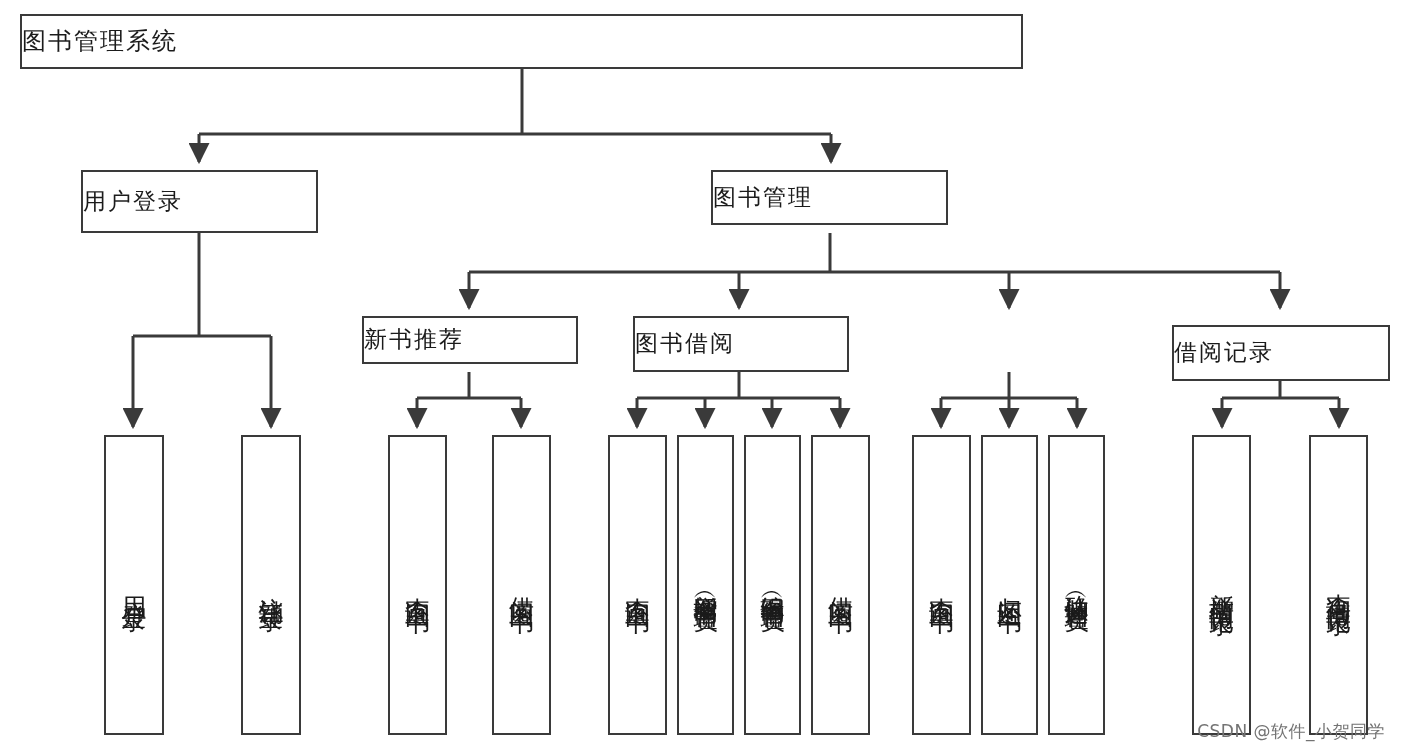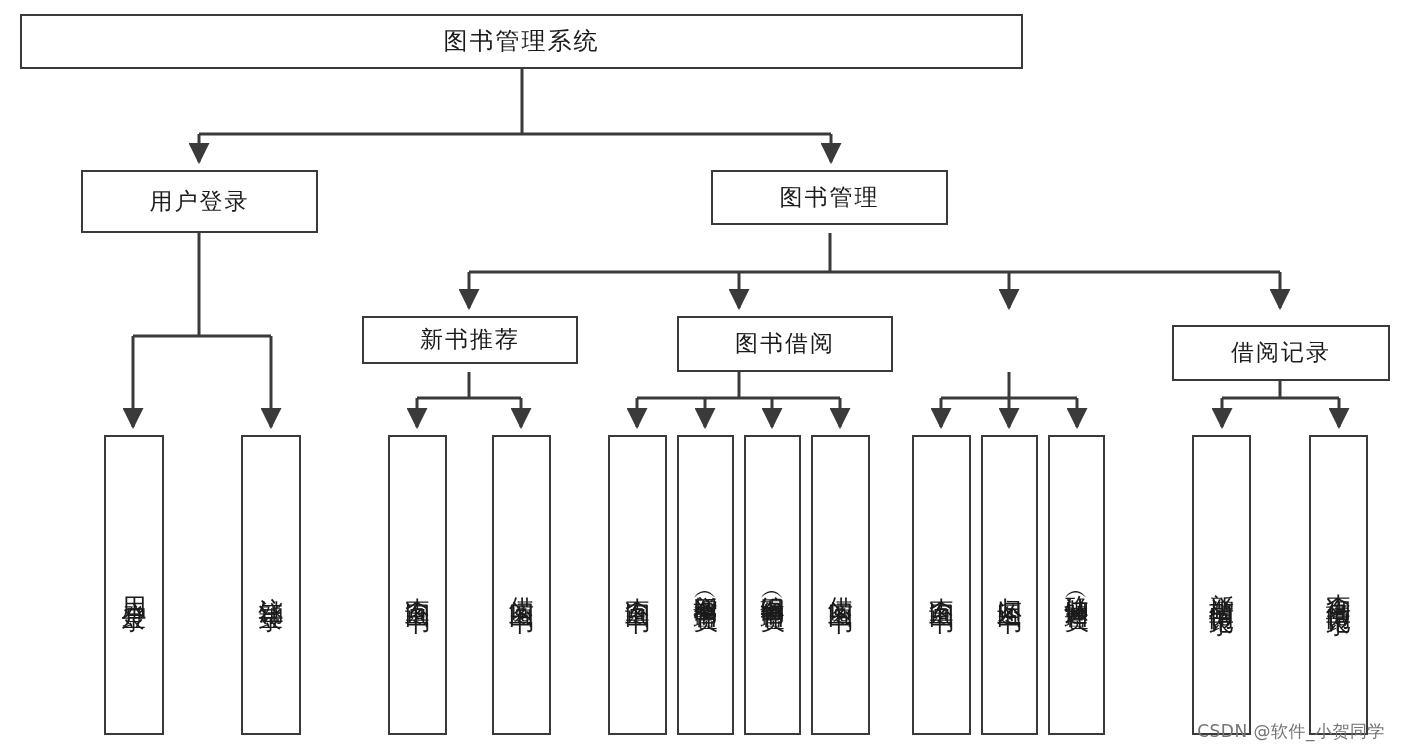--- a/index.html
+++ b/index.html
@@ -26,21 +26,20 @@
     height: 747px;
     pointer-events: none;
   }
   .node {
     position: absolute;
     box-sizing: border-box;
     background: #ffffff;
     border: 2px solid #3a3a3a;
     display: flex;
     align-items: center;
-    justify-content: center;
     color: #1b1b1b;
     z-index: 2;
   }
   .node .label {
     display: block;
     text-align: center;
     line-height: 1.18;
     letter-spacing: 1px;
   }
   .node.horiz .label {
@@ -143,21 +142,21 @@
   <div class="node horiz" style="left:81px; top:170px; width:237px; height:63px;">
     <span class="label">用户登录</span>
   </div>
   <div class="node horiz" style="left:711px; top:170px; width:237px; height:55px;">
     <span class="label">图书管理</span>
   </div>
 
   <div class="node horiz" style="left:362px; top:316px; width:216px; height:48px;">
     <span class="label">新书推荐</span>
   </div>
-  <div class="node horiz" style="left:633px; top:316px; width:216px; height:56px;margin-left:44px;">
+  <div class="node horiz" style="left:633px; top:316px; width:216px; height:56px;">
     <span class="label">图书借阅</span>
   </div>
   <div class="node horiz" style="left:1172px; top:325px; width:218px; height:56px;">
     <span class="label">借阅记录</span>
   </div>
 
   <div class="node vert" style="left:104px; top:435px; width:60px; height:300px;">
     <span class="label">用户登录</span>
   </div>
   <div class="node vert" style="left:241px; top:435px; width:60px; height:300px;">

